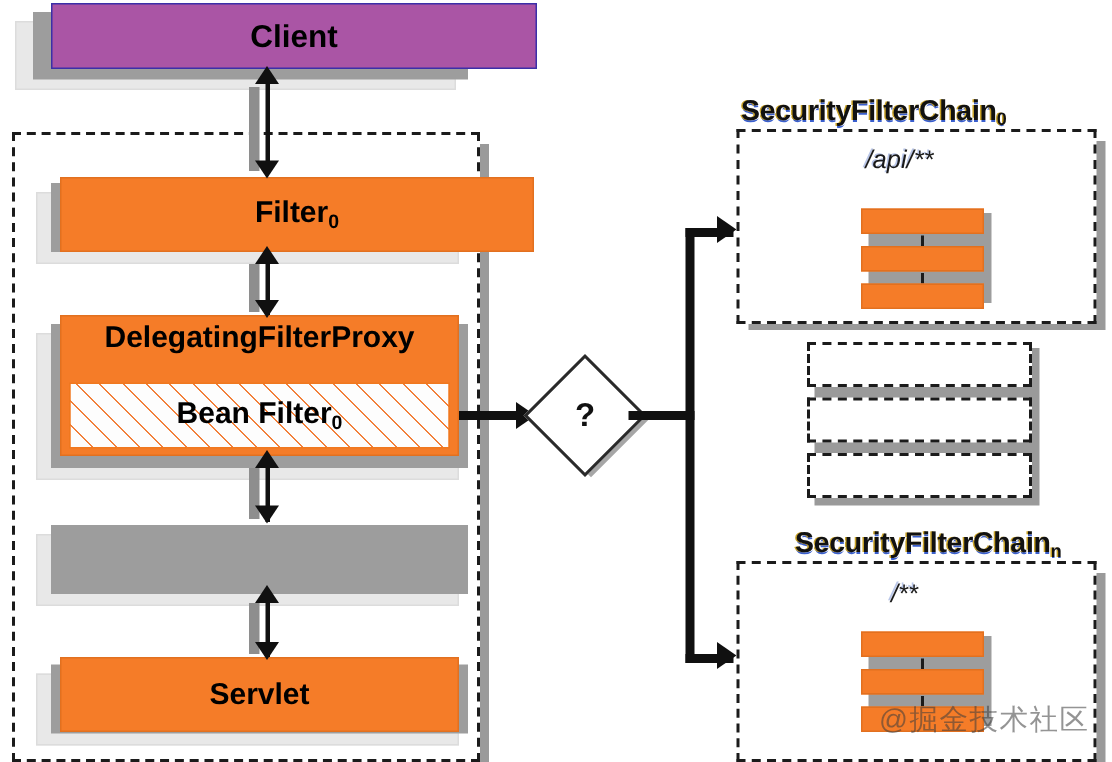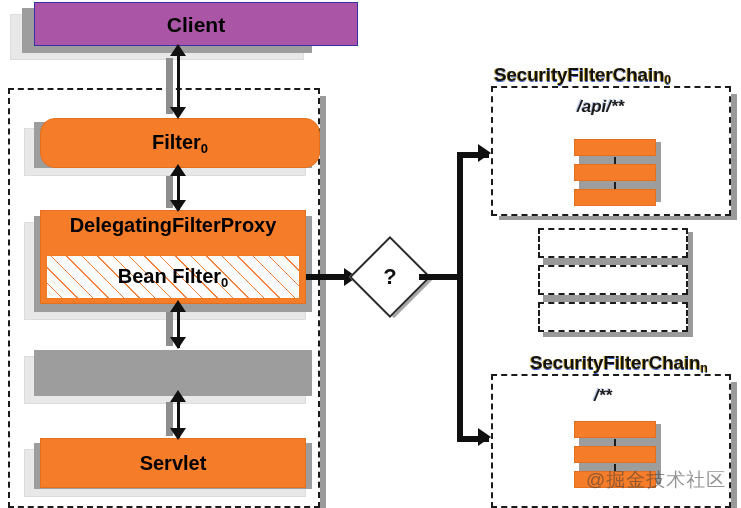--- a/index.html
+++ b/index.html
@@ -83,21 +83,21 @@
   }
   .grouplabel .sub{
     font-size:12px;
     vertical-align:-3px;
   }
 
   
   .patt{
     position:absolute;
     font-style:italic;
-    font-weight:bold;
+    font-weight:normal;
     font-size:17px;
     color:#1a1a1a;
     white-space:nowrap;
     text-shadow:1px 1px 0 #ffffff, -1px -1px 0 #b9c6e8;
   }
 
   
   .minibar{
     position:absolute;
     background:#f57c28;
@@ -195,21 +195,21 @@
   <div class="shadow-near" style="left:22px;top:8px;width:290px;height:45px;"></div>
   <div class="box box-purple" style="left:34px;top:2px;width:324px;height:44px;">
     <span>Client</span>
   </div>
 
   <div class="dashgroup-shadow" style="left:16px;top:96px;width:310px;height:412px;"></div>
   <div class="dashgroup" style="left:8px;top:88px;width:312px;height:420px;"></div>
 
   <div class="shadow-far" style="left:24px;top:128px;width:280px;height:46px;"></div>
   <div class="shadow-near" style="left:34px;top:122px;width:278px;height:46px;"></div>
-  <div class="box box-orange" style="left:40px;top:118px;width:280px;height:50px;border-radius:15px;">
+  <div class="box box-orange" style="left:40px;top:118px;width:316px;height:50px;">
     <span><span>Filter</span><span class="sub">0</span></span>
   </div>
 
   <div class="shadow-far" style="left:24px;top:222px;width:280px;height:96px;"></div>
   <div class="shadow-near" style="left:34px;top:216px;width:278px;height:96px;"></div>
   <div class="box box-orange" style="left:40px;top:210px;width:266px;height:94px;align-items:flex-start;padding-top:4px;">
     <span style="font-size:20px;">DelegatingFilterProxy</span>
   </div>
   <div class="box box-hatch" style="left:46px;top:255px;width:254px;height:44px;">
     <span><span>Bean Filter</span><span class="sub">0</span></span>

